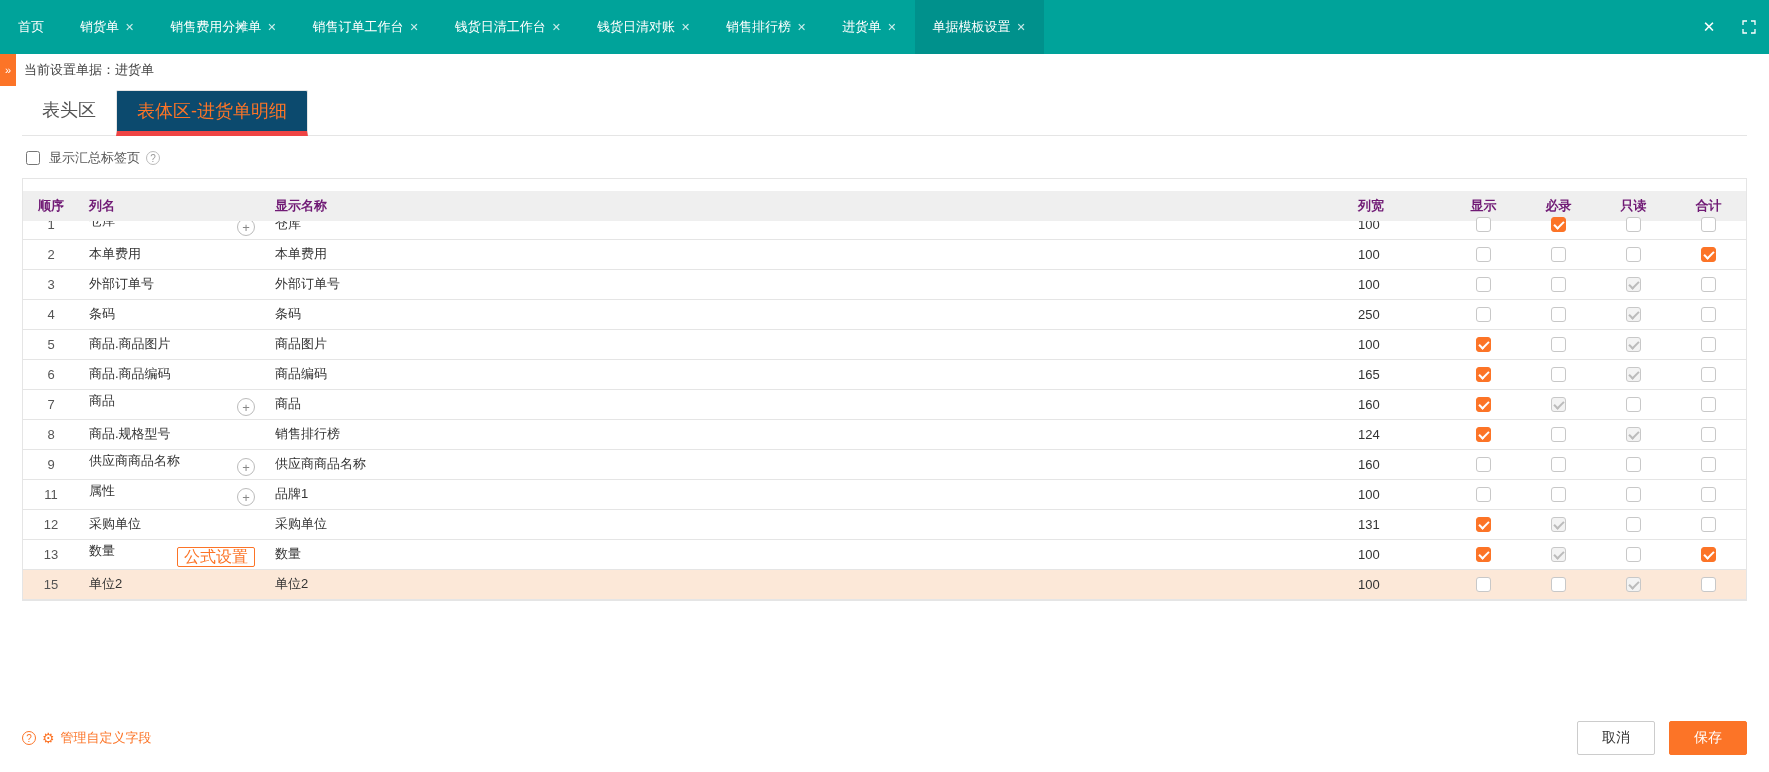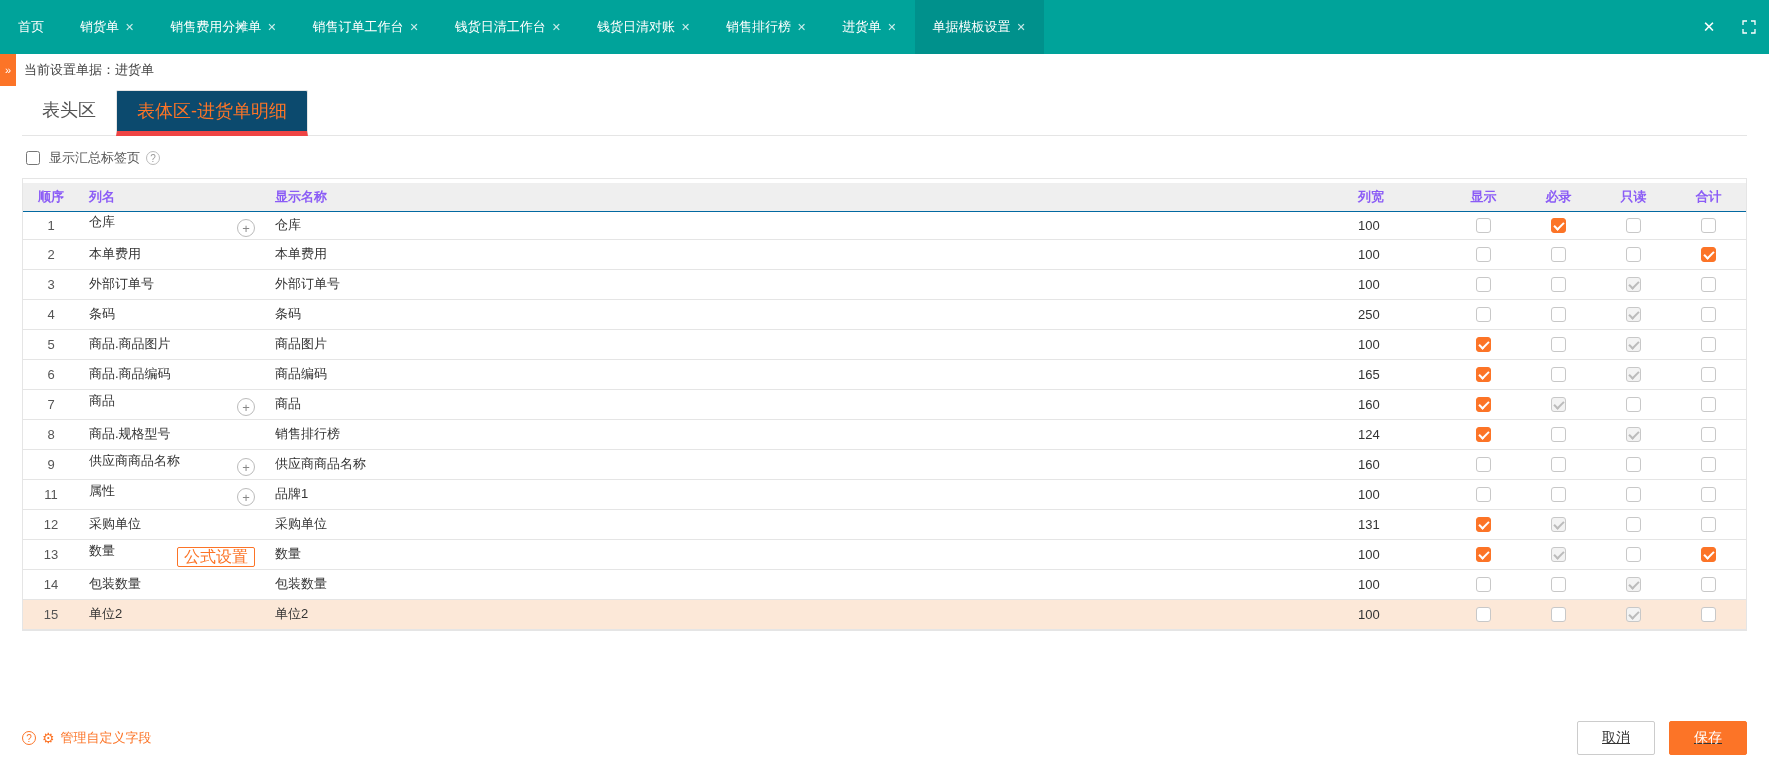--- a/index.html
+++ b/index.html
@@ -132,23 +132,23 @@
     padding:0 10px;
     height:30px;
     text-align:left;
     border-bottom:1px solid var(--border);
     overflow:hidden;
     white-space:nowrap;
     text-overflow:ellipsis;
   }
   thead th{
     background:var(--th-bg);
-    position:sticky;top:4px;
-    color:#8b5cf6;
-    border-bottom:5px solid #0369a1;
+    position:sticky;top:12px;
+    color:#701a75;
+    border-bottom:1px solid #0369a1;
   }
   col.c-seq{width:56px;}
   col.c-colname{width:186px;}
   col.c-display{}
   col.c-width{width:98px;}
   col.c-chk{width:75px;}
   th.center,td.center{text-align:center;}
   .seq{text-align:center;color:#555;}
   .plus-btn{
     width:18px;height:18px;border:1px solid #bbb;border-radius:50%;
@@ -202,21 +202,21 @@
     display:flex;align-items:center;
     padding:0 22px;height:48px;
     background:#fff;
   }
   .footer-left{
     display:flex;align-items:center;gap:6px;
     color:var(--orange);font-size:13px;
   }
   .footer-left .help-icon{border-color:var(--orange);color:var(--orange);}
   .footer-left .gear{color:var(--orange);font-size:14px;}
-  .footer-right{margin-left:auto;display:flex;gap:14px;text-decoration:underline;}
+  .footer-right{margin-left:auto;display:flex;gap:14px;}
   .btn{
     min-width:78px;height:34px;
     display:inline-flex;align-items:center;justify-content:center;
     font-size:14px;border-radius:2px;cursor:pointer;
     border:1px solid #ccc;background:#fff;color:#333;
   }
   .btn.primary{background:var(--orange);border-color:var(--orange);color:#fff;}
   
   .tbl-wrap::-webkit-scrollbar{width:10px;}
   .tbl-wrap::-webkit-scrollbar-thumb{background:#c7c7c7;border-radius:5px;}
@@ -427,30 +427,20 @@
         <tr>
           <td class="seq">13</td>
           <td><span>数量</span><span class="formula-tag">公式设置</span></td>
           <td>数量</td>
           <td>100</td>
           <td class="center"><span class="chk checked"></span></td>
           <td class="center"><span class="chk grey-checked disabled"></span></td>
           <td class="center"><span class="chk"></span></td>
           <td class="center"><span class="chk checked"></span></td>
         </tr>
-        <tr>
-          <td class="seq">14</td>
-          <td><span>包装数量</span></td>
-          <td>包装数量</td>
-          <td>100</td>
-          <td class="center"><span class="chk"></span></td>
-          <td class="center"><span class="chk"></span></td>
-          <td class="center"><span class="chk grey-checked disabled"></span></td>
-          <td class="center"><span class="chk"></span></td>
-        </tr>
         <tr class="highlight">
           <td class="seq">15</td>
           <td><span>单位2</span></td>
           <td>单位2</td>
           <td>100</td>
           <td class="center"><span class="chk"></span></td>
           <td class="center"><span class="chk"></span></td>
           <td class="center"><span class="chk grey-checked disabled"></span></td>
           <td class="center"><span class="chk"></span></td>
         </tr>

